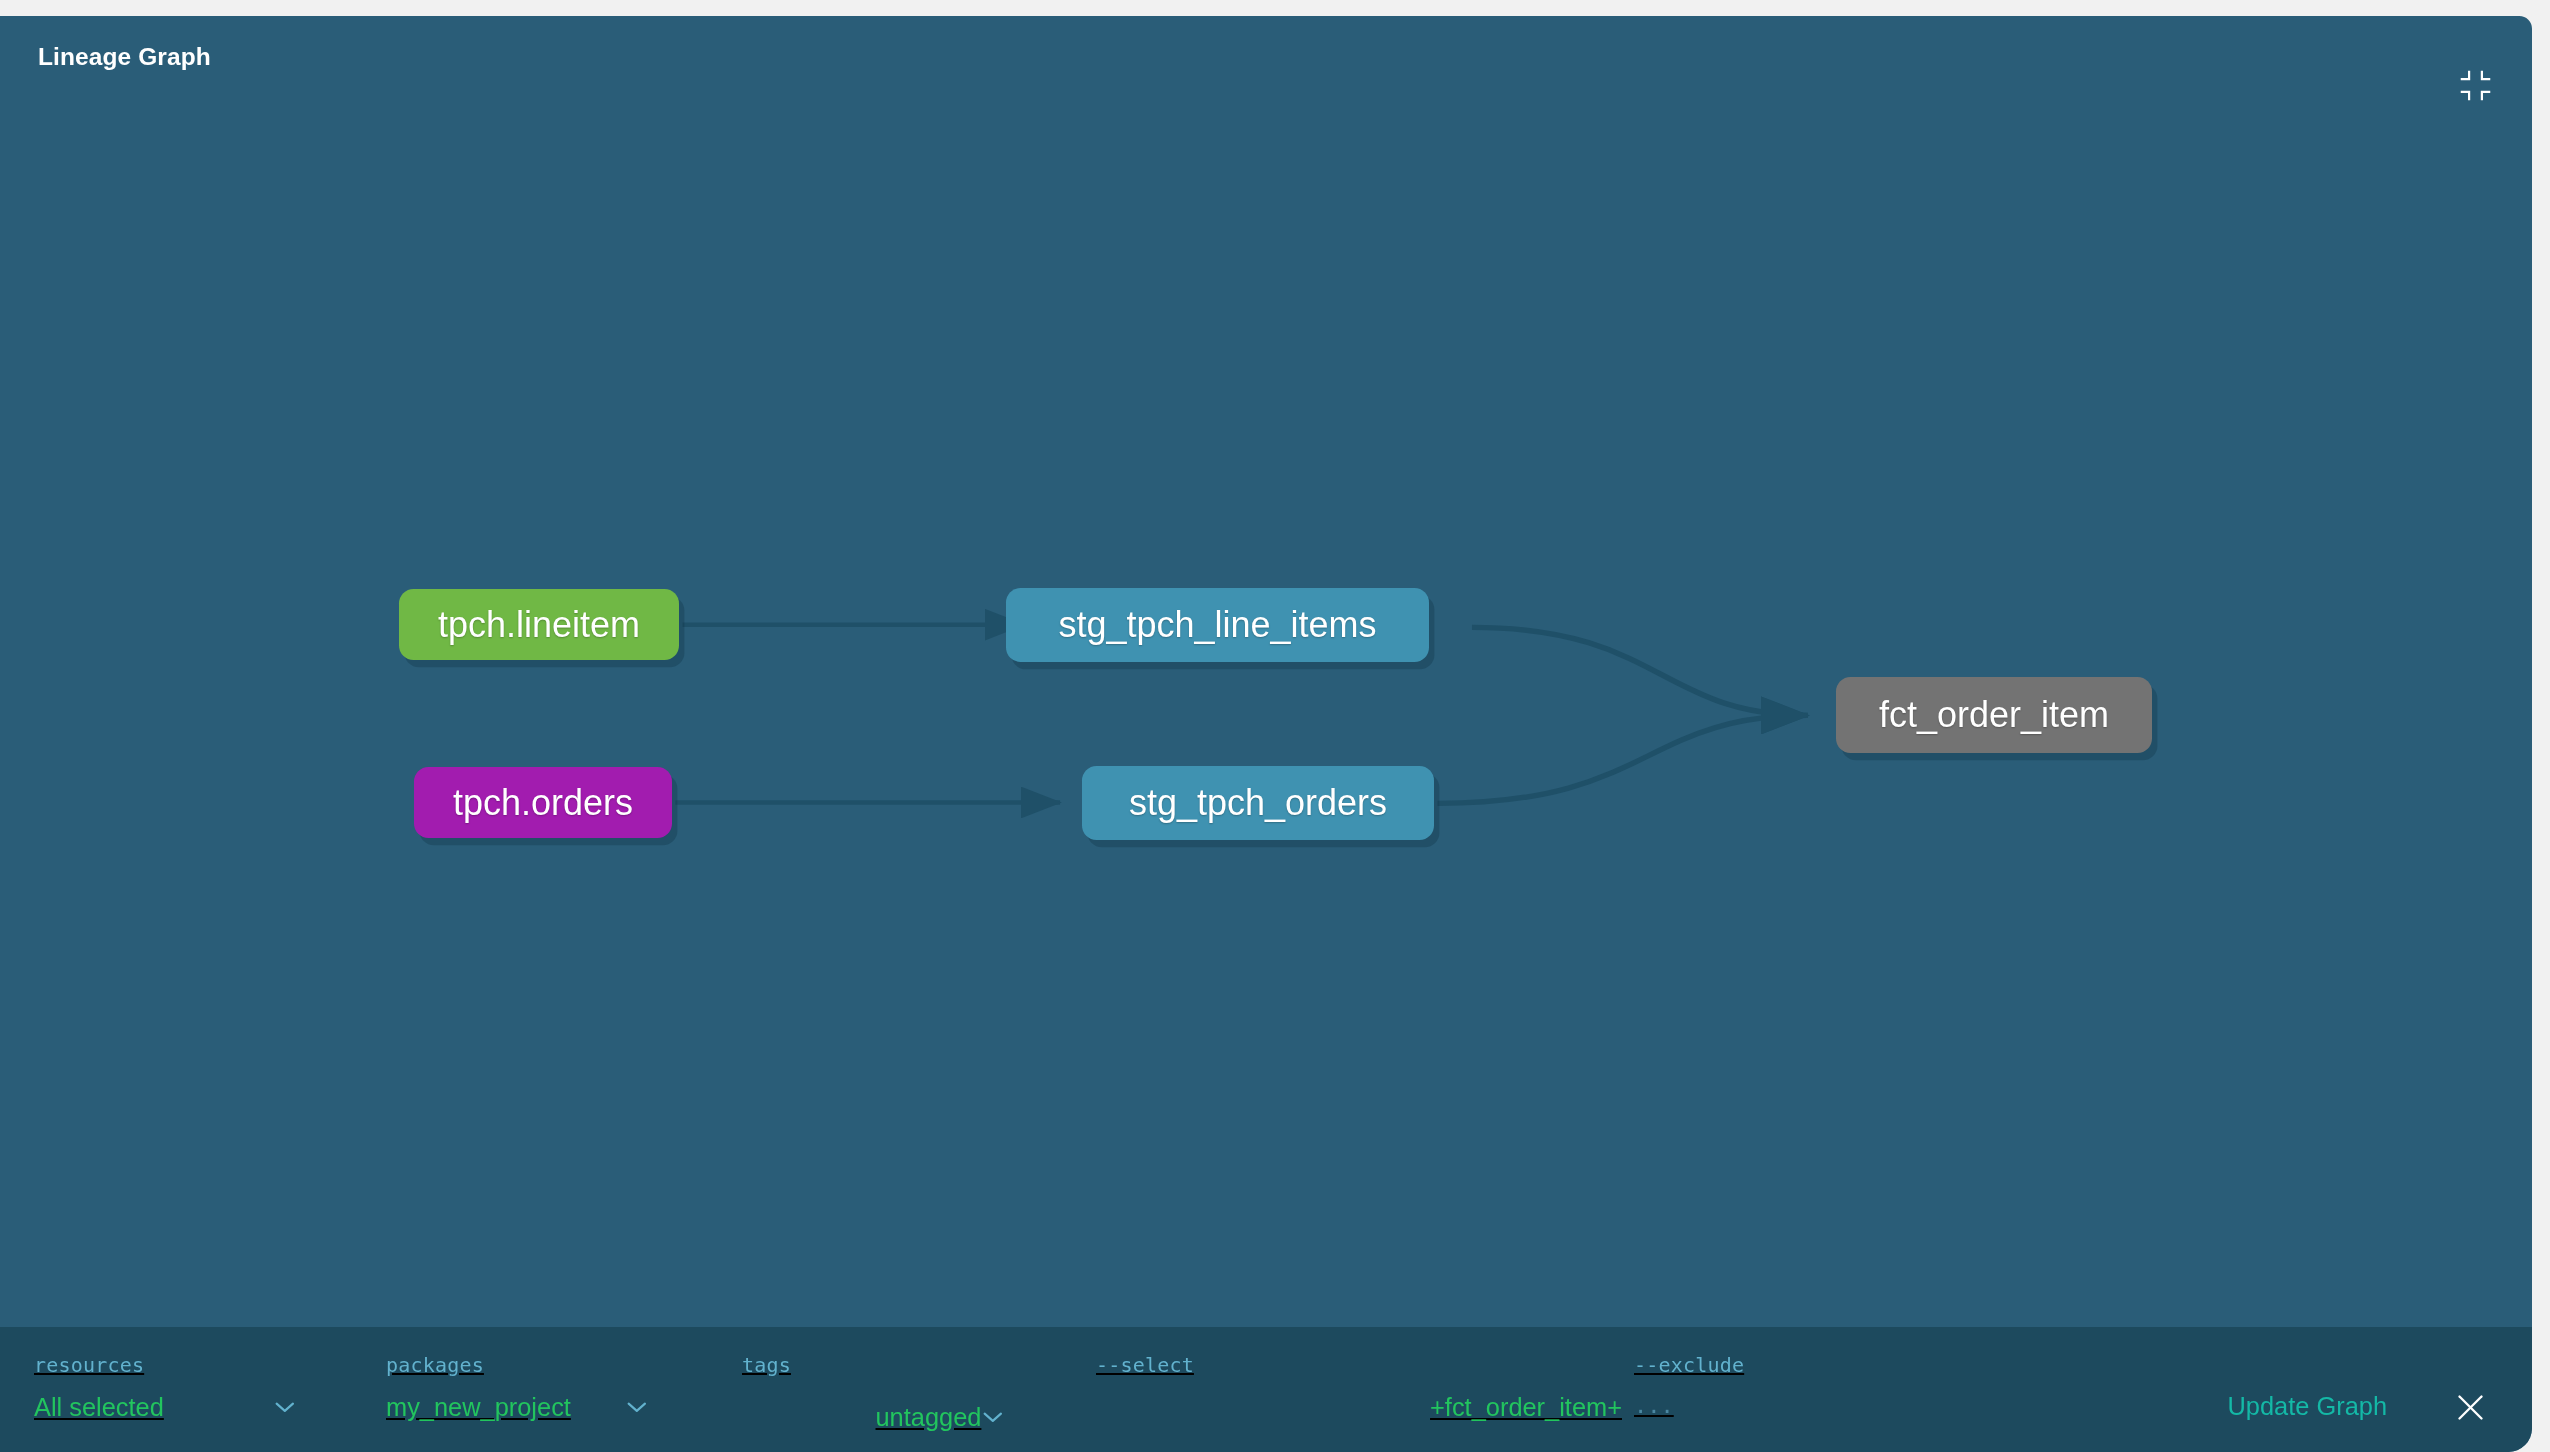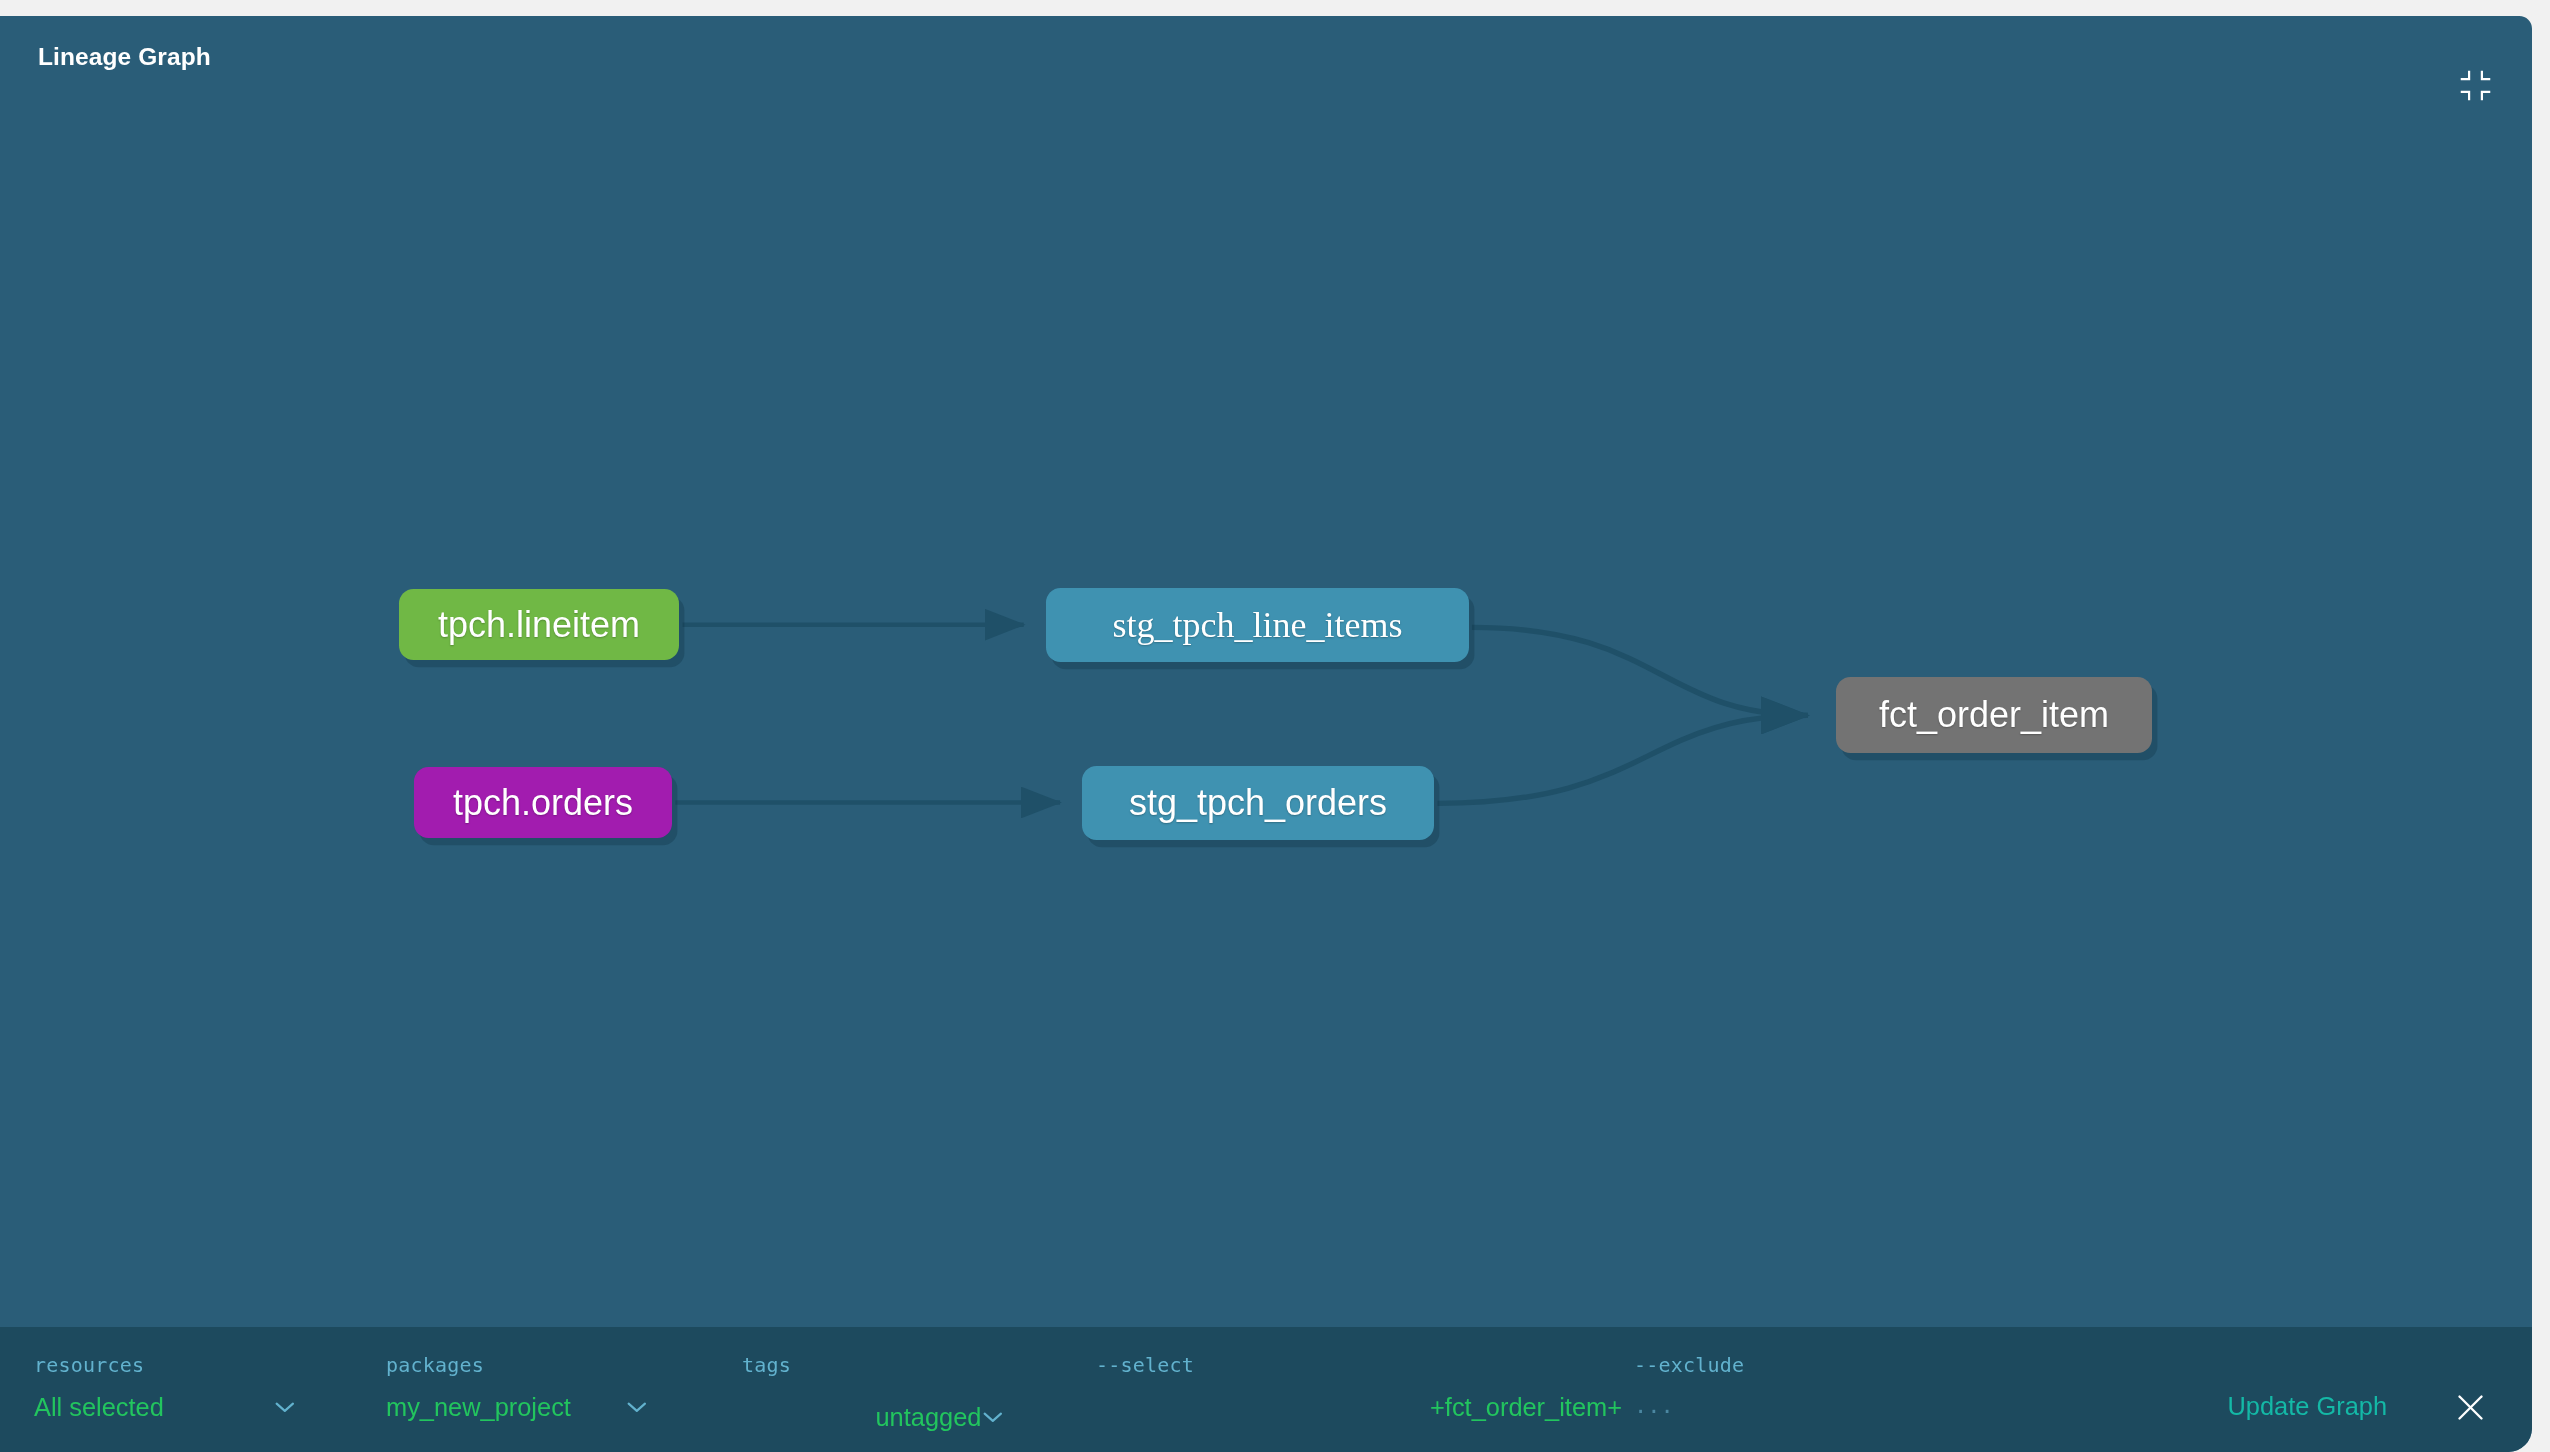--- a/index.html
+++ b/index.html
@@ -102,20 +102,21 @@
     left: 0;
     bottom: 0;
     width: 2532px;
     height: 125px;
     background: #1d4a5e;
     border-bottom-right-radius: 23.6px;
   }
   .field {
     position: absolute;
     top: 25.4px;
+    text-decoration: underline;
   }
   .field-label {
     font-family: "DejaVu Sans Mono", "Liberation Mono", monospace;
     font-size: 20px;
     color: #62b2ce;
     letter-spacing: 0.2px;
     white-space: nowrap;
     display: block;
     margin-bottom: 16.3px;
   }
@@ -200,21 +201,21 @@
         <path d="M 1584 794 C 1820 794, 1810 697, 1992 697" stroke="#1f5068" stroke-width="6" fill="none" marker-end="url(#arrow)"></path>
       </svg>
 
       <div id="nodes-layer">
           <div class="node" style="left: 399px; top: 506px; width: 280px; height: 71px; background: rgb(112, 184, 69); align-items: center;">
             <span class="node-label">tpch.lineitem</span>
           </div>
           <div class="node" style="left: 414px; top: 684px; width: 258px; height: 71px; background: #a21caf; text-align: center;">
             <span class="node-label">tpch.orders</span>
           </div>
-          <div class="node" style="left: 1046px; top: 505px; width: 423px; height: 74px; background: rgb(63, 146, 177); font-family: Liberation Serif, serif;">
+          <div class="node" style="left: 1006px; top: 505px; width: 423px; height: 74px; background: rgb(63, 146, 177);">
             <span class="node-label">stg_tpch_line_items</span>
           </div>
           <div class="node" style="left: 1082px; top: 683px; width: 352px; height: 74px; background: rgb(63, 146, 177);">
             <span class="node-label">stg_tpch_orders</span>
           </div>
           <div class="node" style="left: 1836px; top: 594px; width: 316px; height: 76px; background: #737373;">
             <span class="node-label">fct_order_item</span>
           </div>
         </div>
     </div>

